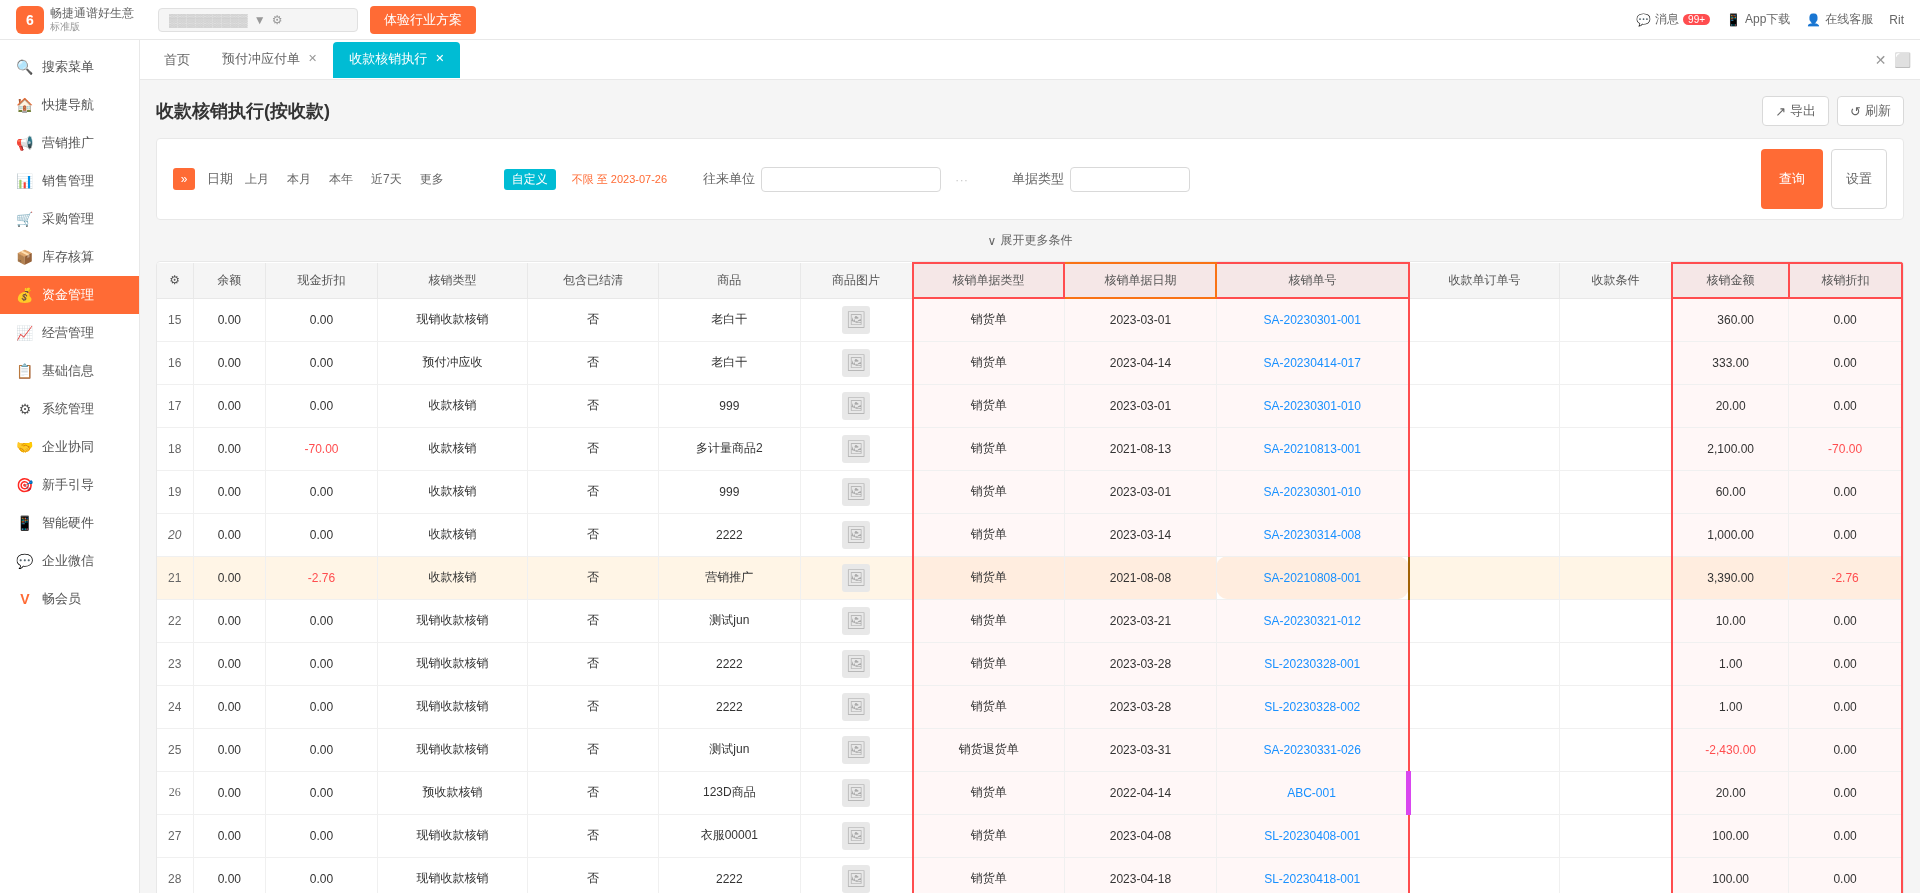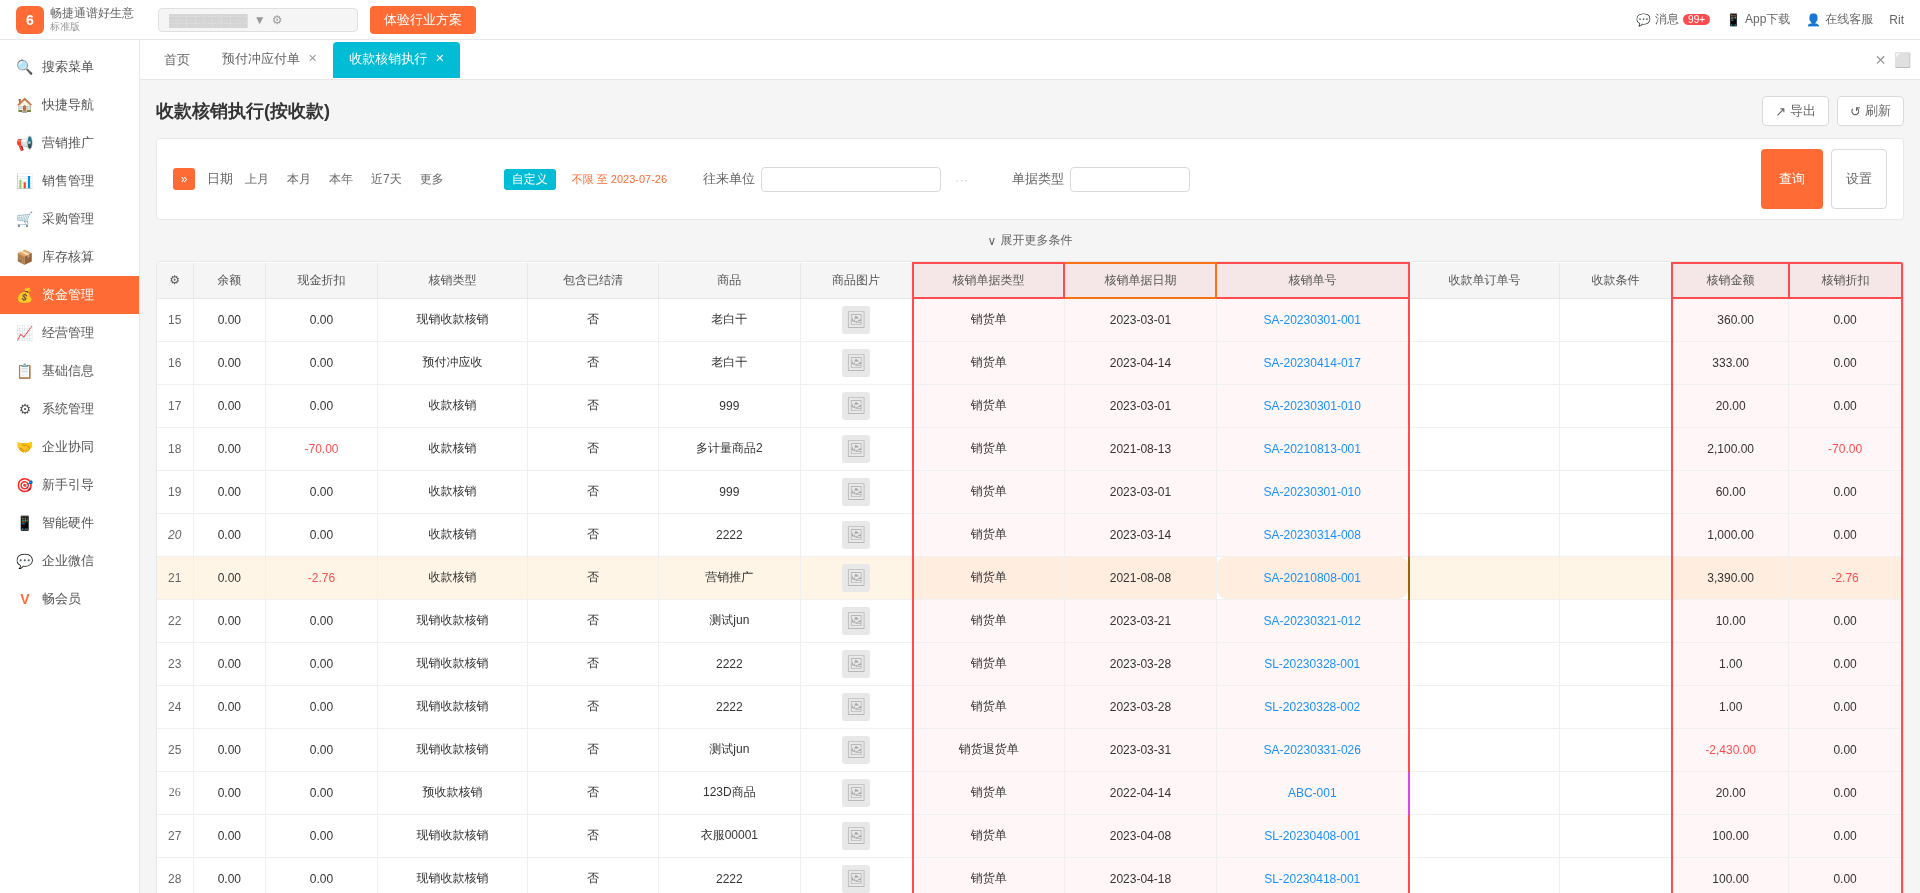--- a/index.html
+++ b/index.html
@@ -462,21 +462,21 @@
               <tr>
     <td style="color:#666;font-family:Liberation Serif, serif;">26</td>
     <td>0.00</td>
     <td class="">0.00</td>
     <td>预收款核销</td>
     <td>否</td>
     <td>123D商品</td>
     <td><div style="width:28px;height:28px;background:#e8e8e8;border-radius:3px;display:inline-flex;align-items:center;justify-content:center;color:#aaa;font-size:16px;">🖼</div></td>
     <td style="border-left:2px solid #ff4d4f;border-right:1px solid #f0f0f0;background:rgba(255,50,50,0.04);">销货单</td>
     <td style="background:rgba(255,50,50,0.04);">2022-04-14</td>
-    <td style="border-right:2px solid #d946ef;background:rgba(255,50,50,0.04);"><a class="td-link">ABC-001</a></td>
+    <td style="border-right:5px solid #d946ef;background:rgba(255,50,50,0.04);"><a class="td-link">ABC-001</a></td>
     <td></td>
     <td></td>
     <td class="" style="border-left:2px solid #ff4d4f;border-right:1px solid #f0f0f0;background:rgba(255,50,50,0.04);">20.00</td>
     <td class="" style="border-right:2px solid #ff4d4f;background:rgba(255,50,50,0.04);">0.00</td>
   </tr>
               <tr>
     <td style="color:#666;">27</td>
     <td>0.00</td>
     <td class="">0.00</td>
     <td>现销收款核销</td>

